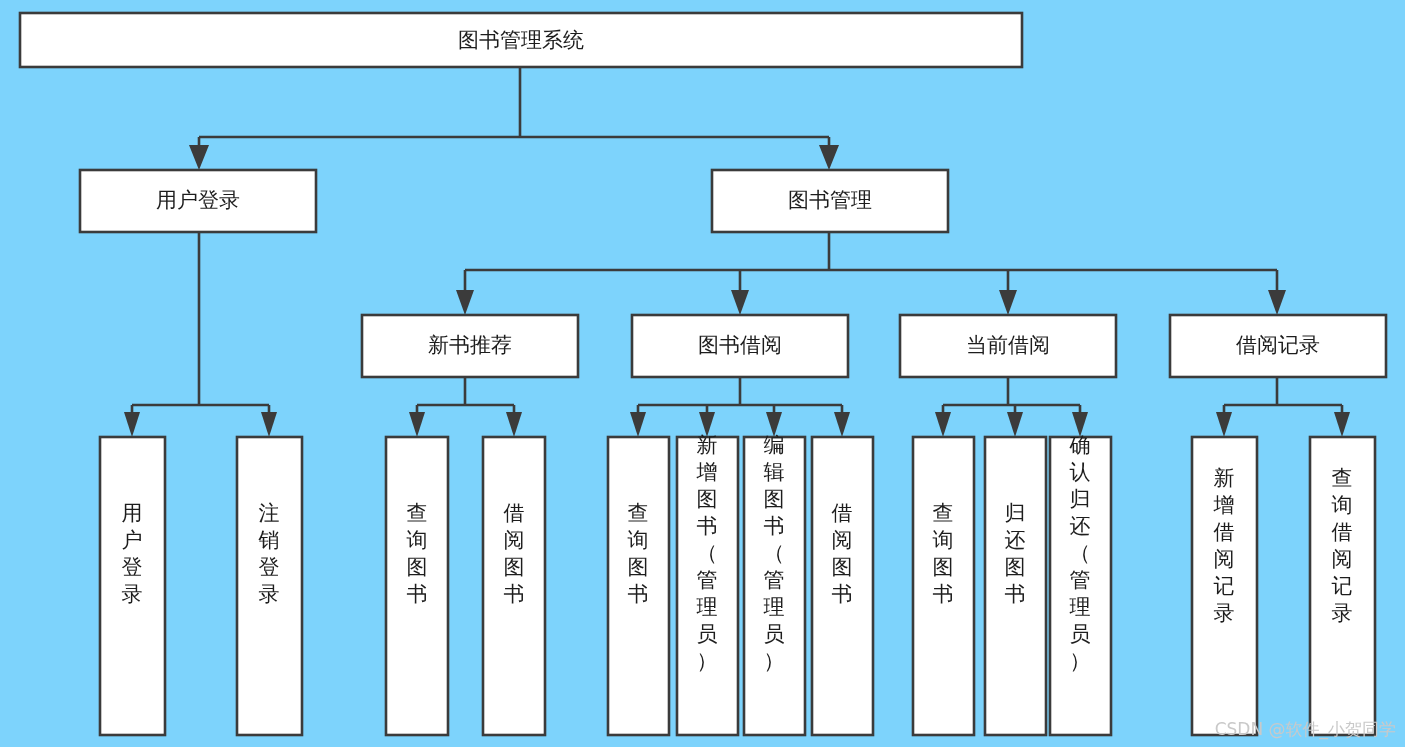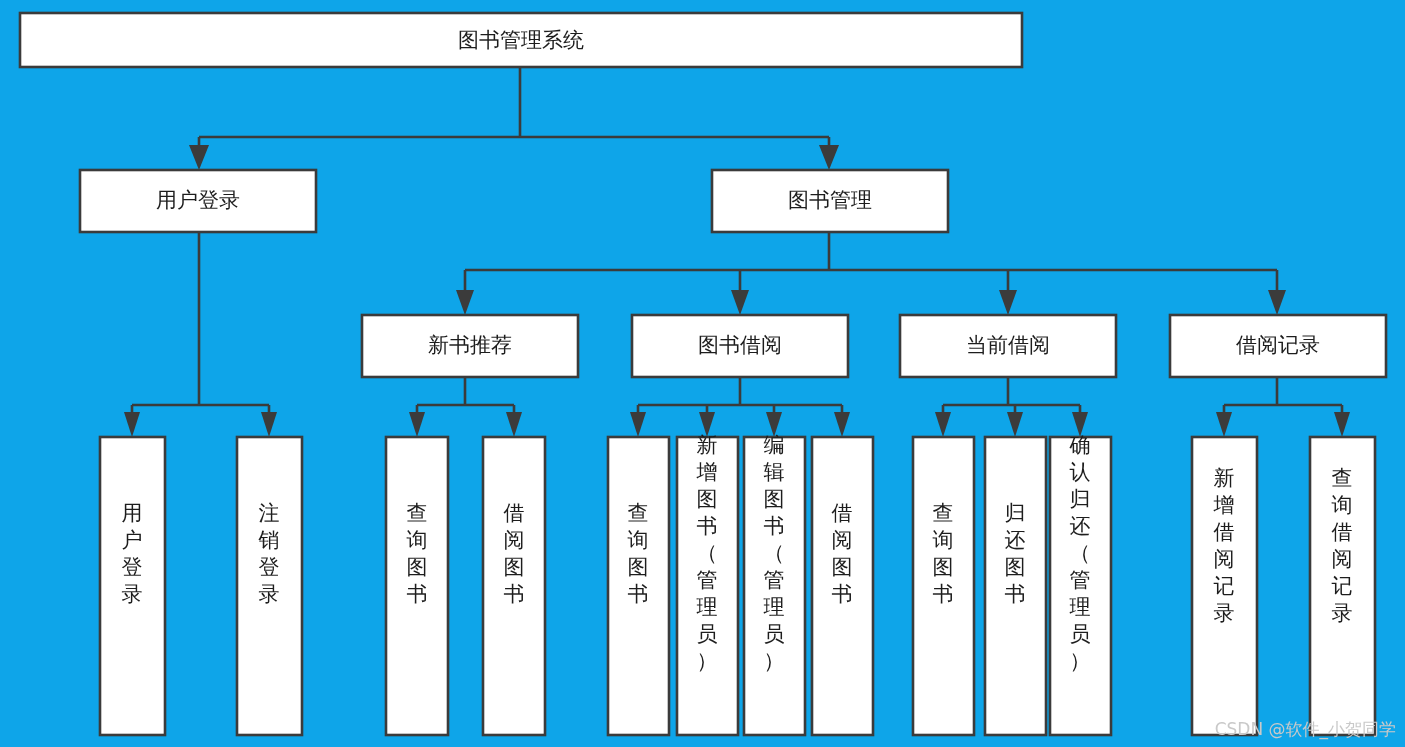--- a/index.html
+++ b/index.html
@@ -8,21 +8,21 @@
     padding: 0;
     background: #ffffff;
   }
   body {
     font-family: "DejaVu Sans", "Liberation Sans", sans-serif;
   }
   #diagram-root {
     position: relative;
     width: 1405px;
     height: 747px;
-    background: #0ea5e9;
+    background: #7dd3fc;
     overflow: hidden;
   }
   svg.diagram-canvas {
     position: absolute;
     left: 0;
     top: 0;
     width: 1405px;
     height: 747px;
     display: block;
   }

